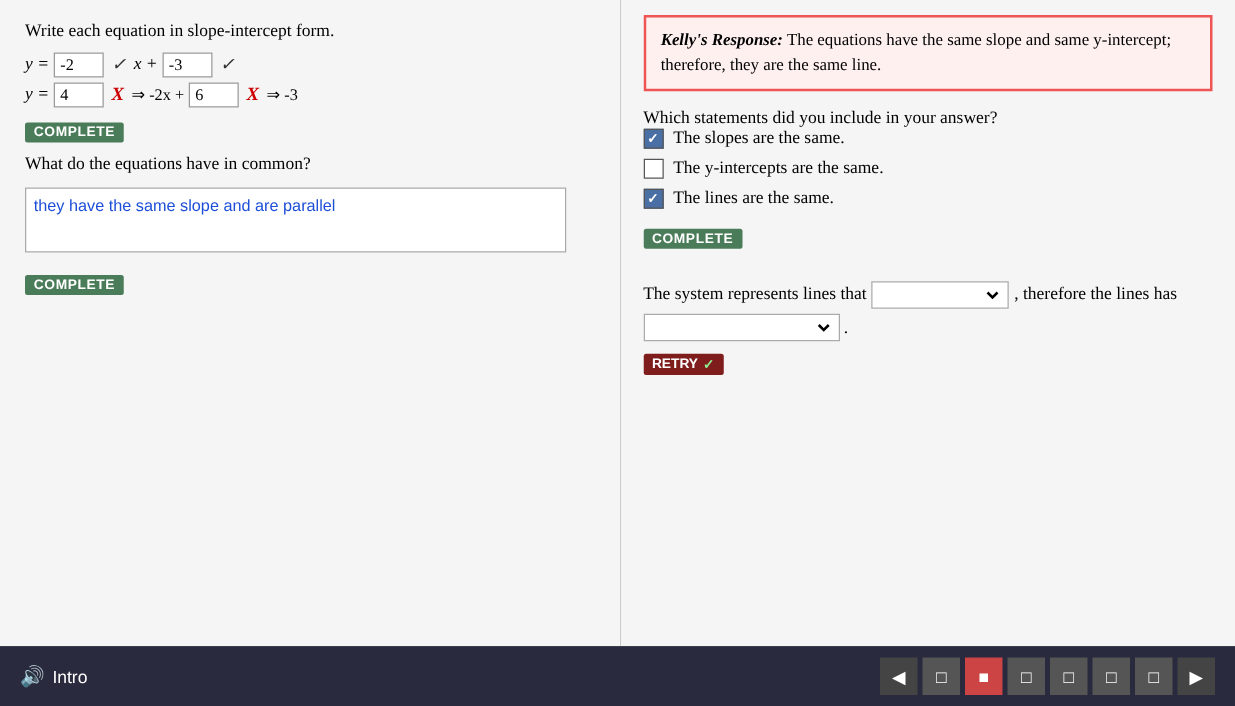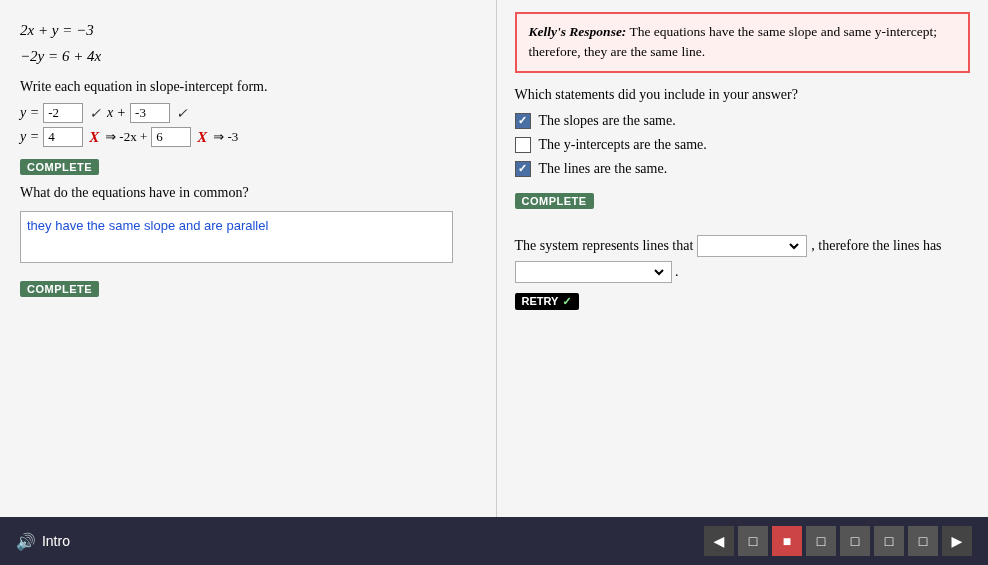--- a/index.html
+++ b/index.html
@@ -109,21 +109,20 @@
       font-size: 13.5px;
       margin-bottom: 14px;
       line-height: 1.5;
     }
     .kelly-response-box .response-title {
       font-weight: bold;
       font-style: italic;
     }
     .which-statements {
       font-size: 14px;
-      margin-bottom: 10px;
       font-style: normal;
     }
     .checkbox-row {
       display: flex;
       align-items: center;
       gap: 8px;
       margin-bottom: 8px;
       font-size: 14px;
     }
     .checkbox-custom {
@@ -145,21 +144,21 @@
     .checkmark-inner {
       color: white;
       font-size: 11px;
       font-weight: bold;
     }
     .system-section {
       font-size: 14px;
       margin-top: 16px;
     }
     .retry-badge {
-      background: #000000;
+      background: #7f1d1d;
       color: white;
       font-size: 11px;
       font-weight: bold;
       padding: 2px 7px;
       border-radius: 2px;
       display: inline-flex;
       align-items: center;
       gap: 4px;
       margin-top: 10px;
       font-family: Arial, sans-serif;
@@ -238,24 +237,20 @@
       background: transparent;
       width: 100%;
     }
   </style>
 </head>
 <body>
 
 <div class="main-content">
 
   <div class="left-panel">
-    <div class="equation-block">
-      <div>2x + y = −3</div>
-      <div>−2y = 6 + 4x</div>
-    </div>
 
     <div class="section-label">Write each equation in slope-intercept form.</div>
 
     
     <div class="slope-intercept-row">
       <span>y =</span>
       <span class="input-box">-2</span>
       <span class="check-mark">✓</span>
       <span>x +</span>
       <span class="input-box">-3</span>

